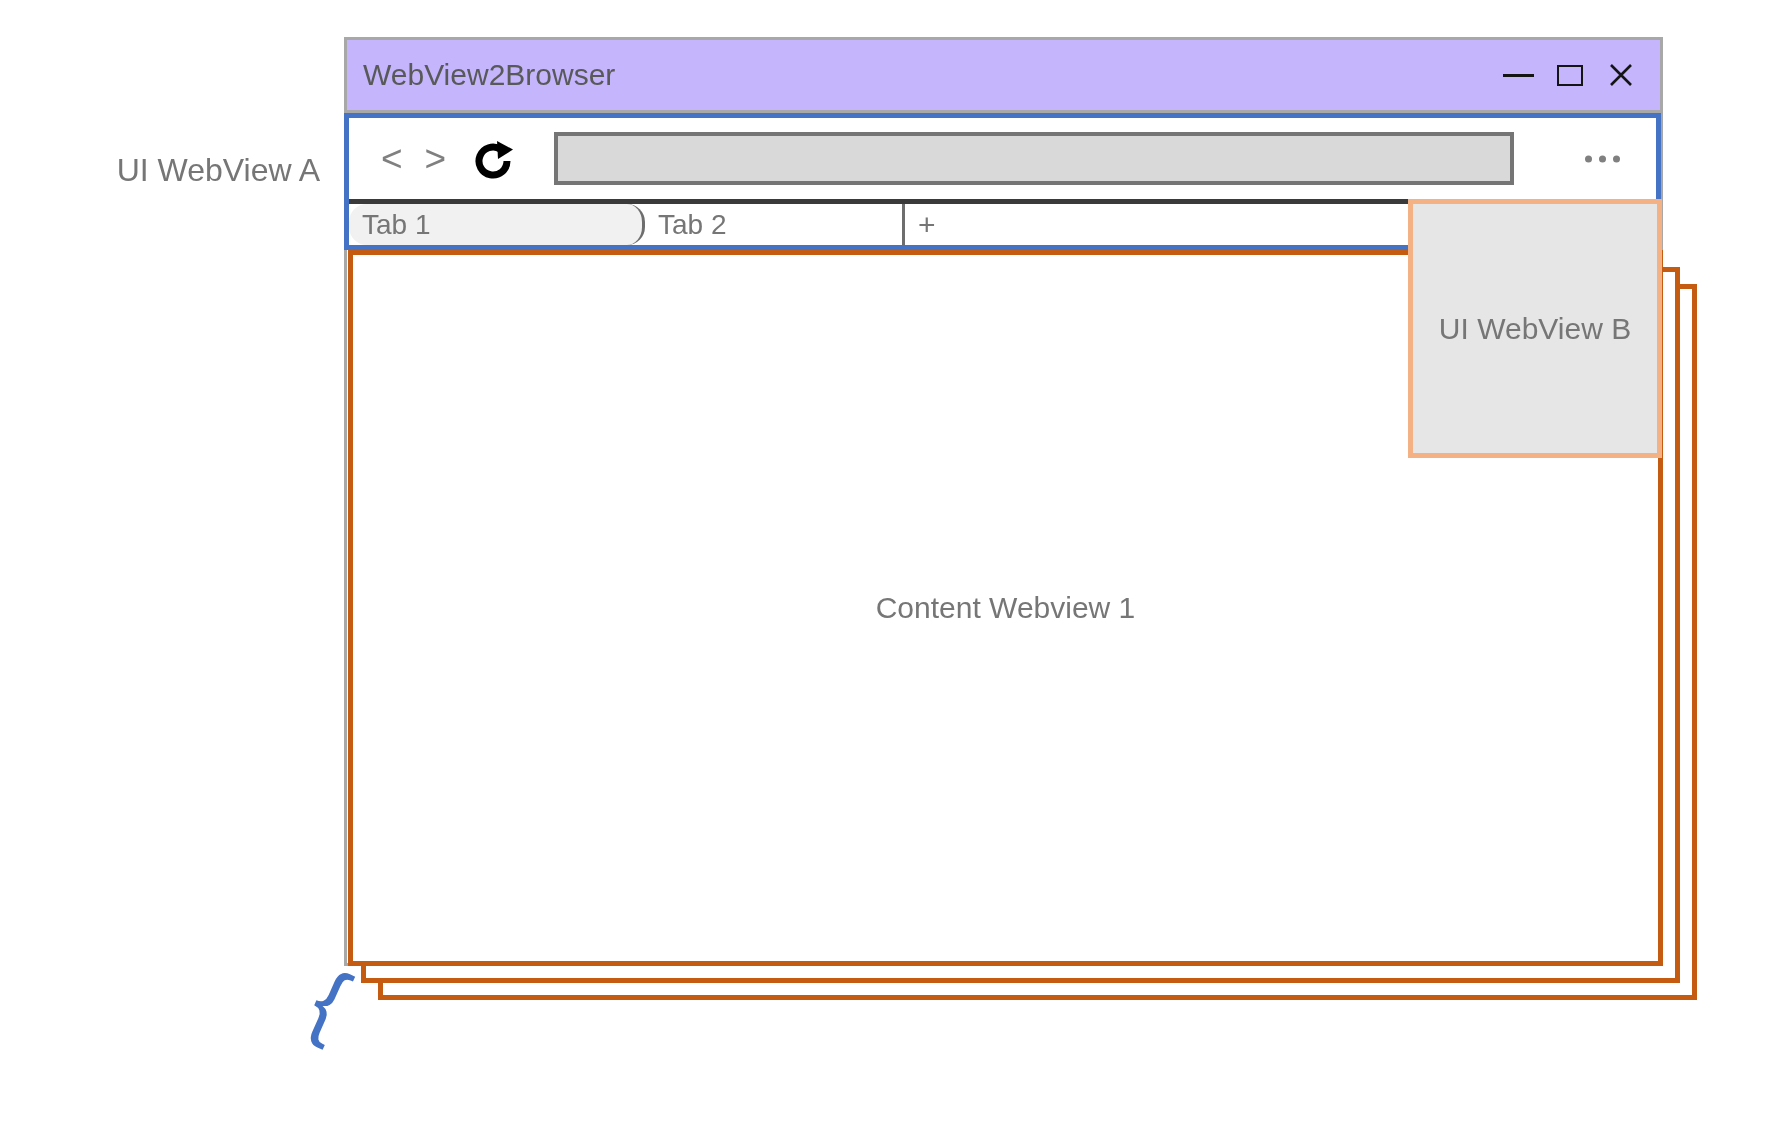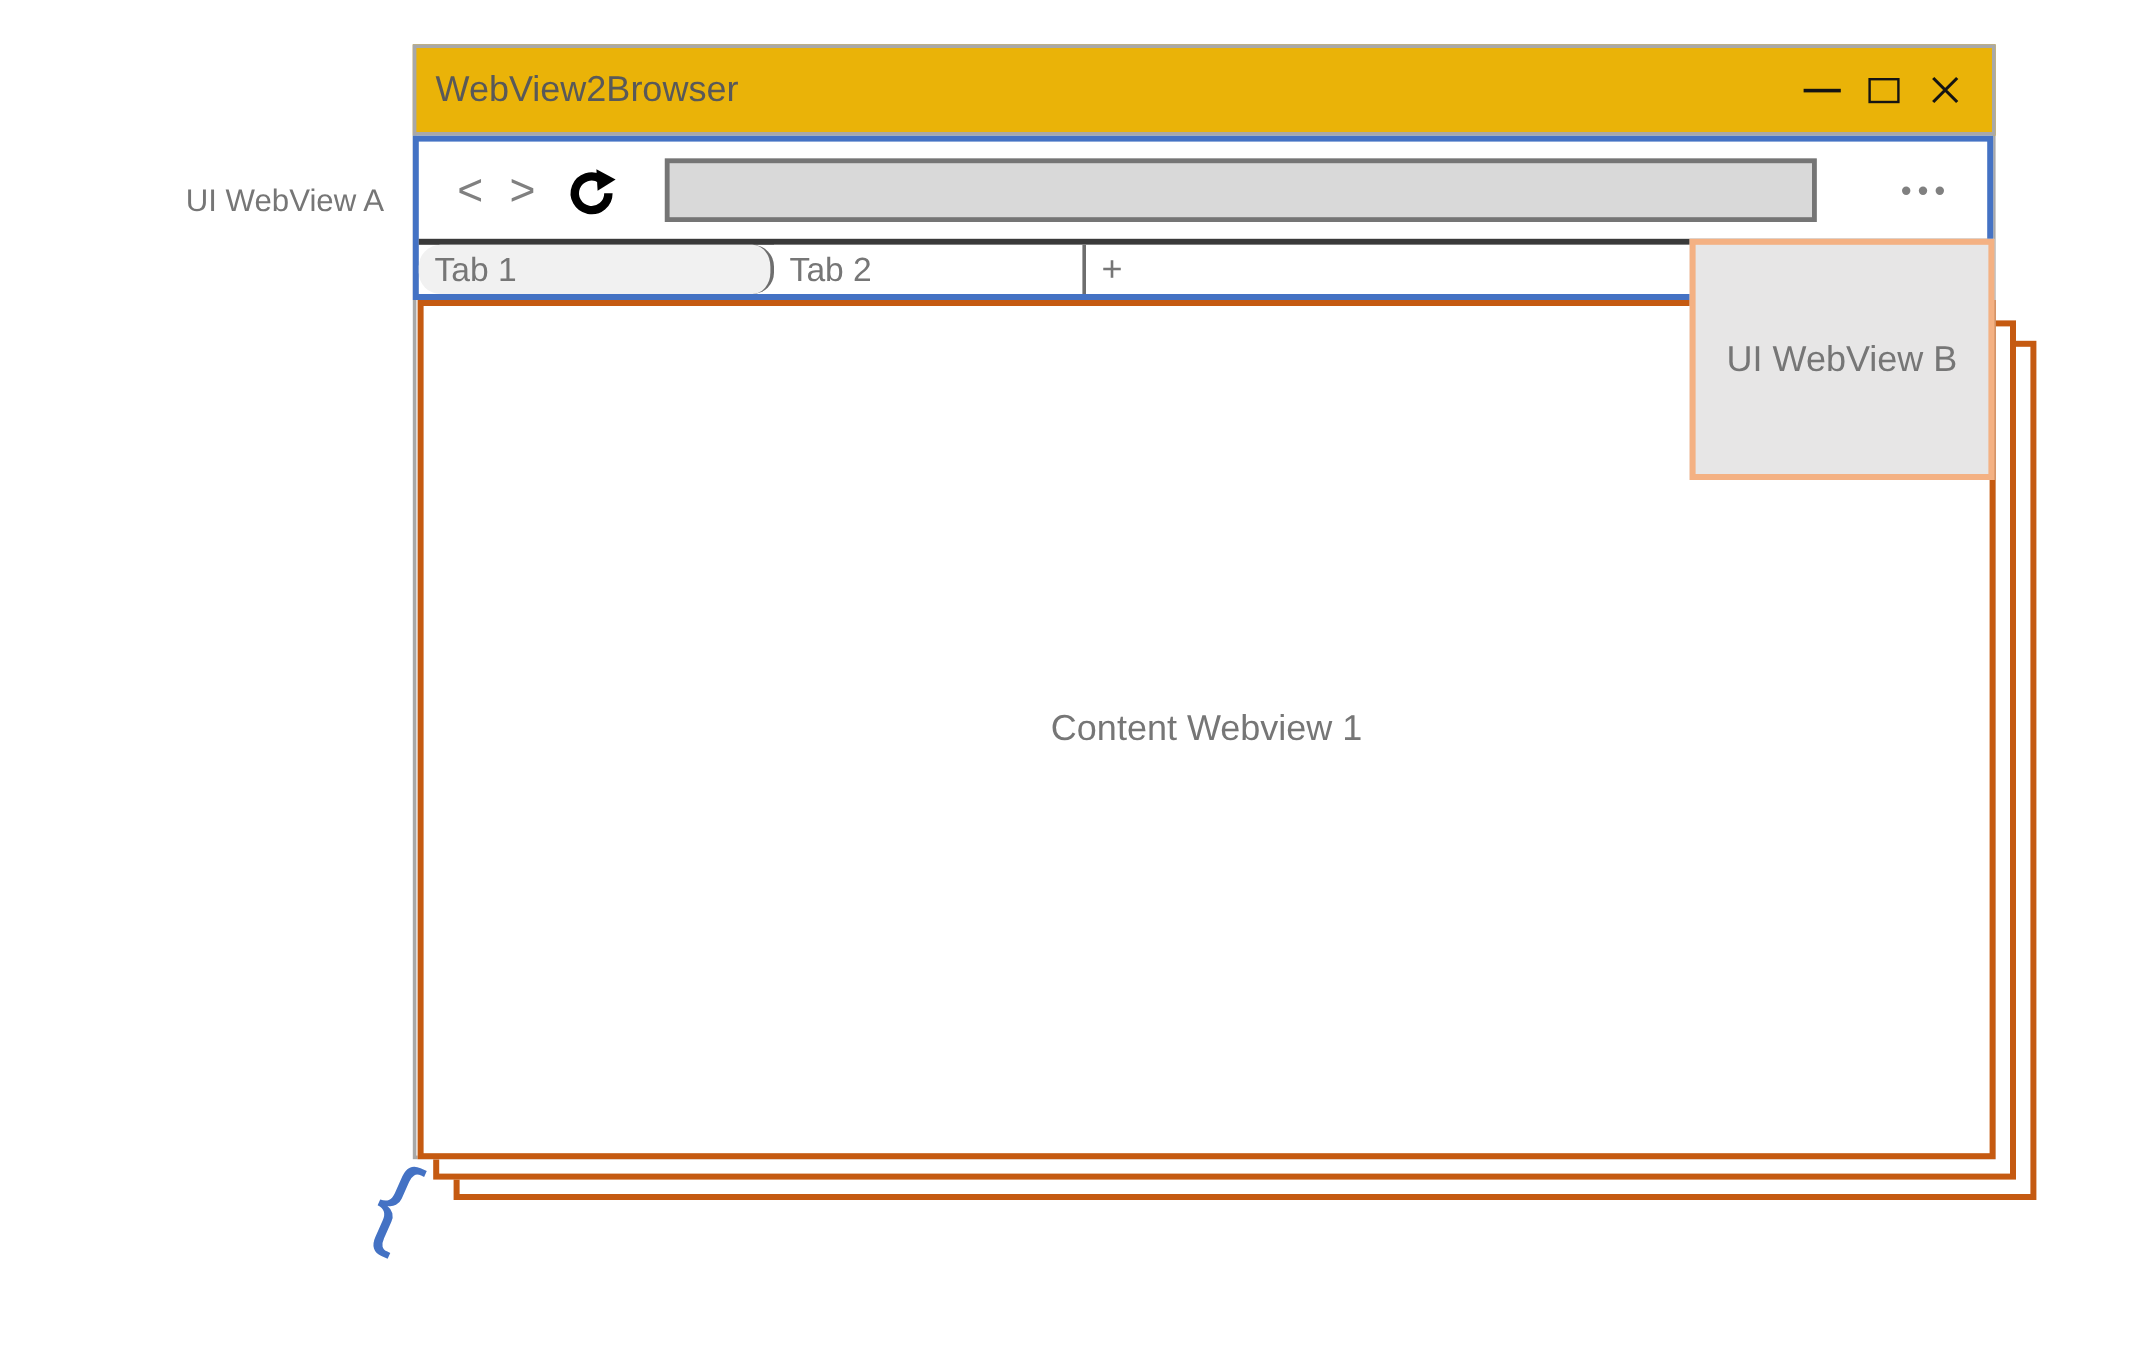--- a/index.html
+++ b/index.html
@@ -13,21 +13,21 @@
   .frame { position:absolute; box-sizing:border-box; background:#fff;
            border:5px solid var(--orange-dark,#C55A11); }
   .frame3 { left:378px; top:284px; width:1319px; height:716px; z-index:1; }
   .frame2 { left:361px; top:267px; width:1319px; height:716px; z-index:1; }
 
   
   .window-bg { left:344px; top:37px; width:1319px; height:929px;
                border:3px solid var(--gray-border,#A8A8A8); background:#fff; z-index:2; }
 
   .titlebar { left:344px; top:37px; width:1319px; height:76px;
-              border:3px solid var(--gray-border,#A8A8A8); background:#eab308;
+              border:3px solid var(--gray-border,#A8A8A8); background:#c4b5fd;
               display:flex; align-items:center; z-index:3; }
   .title { margin-left:16px; font-size:30px; color:var(--title-text,#595959); }
   .controls { margin-left:auto; margin-right:24px; display:flex; align-items:center; gap:20px; }
   .ctl { display:flex; align-items:center; justify-content:center; width:31px; height:28px; cursor:default; }
   .minbar { width:31px; height:3px; background:#141414; display:block; }
   .maxbox { width:26px; height:21px; border:2.5px solid #141414; box-sizing:border-box; display:block; }
 
   
   .chrome { left:344px; top:113px; width:1317px; height:137px;
             border:5px solid var(--accent-blue,#4472C4); background:#fff;
@@ -51,29 +51,29 @@
   .tab.active { background:var(--tab-active-bg,#F1F1F1); }
   .tab-1 { width:296px;border-radius:18px; } .tab-2 { width:260px; } .tab-3 { width:295px; }
   .newtab { flex:1; border-right:none; font-size:30px; }
 
   
   .frame1 { left:348px; top:250px; width:1315px; height:716px; z-index:4;
             display:flex; align-items:center; justify-content:center; }
   .frame-label { font-size:30px; color:var(--text-gray,#767676); }
 
   
-  .panel-b { left:1408px; top:199px; width:254px; height:201px; z-index:5;
+  .panel-b { left:1408px; top:199px; width:254px; height:259px; z-index:5;
              background:var(--panel-fill,#E7E6E6);
              border:5px solid var(--orange-light,#F4B183);
              display:flex; align-items:center; justify-content:center; }
   .panel-b span { font-size:30px; color:var(--text-gray,#767676); }
 
   
   .label-a { left:90px; top:152px; width:230px; text-align:right;
-             font-size:26px; color:var(--text-gray,#767676); z-index:6; }
+             font-size:32px; color:var(--text-gray,#767676); z-index:6; }
   .label-hidden { left:77px; top:984px; font-size:30px; line-height:49px;
                   color:var(--text-gray,#767676); z-index:6; }
   .brace { left:316px; top:958px; font-size:86px; line-height:1;
            color:var(--accent-blue,#4472C4); transform:rotate(24deg);
            transform-origin:center; z-index:6; }
 </style>
 </head>
 <body>
 
 <div class="canvas">

